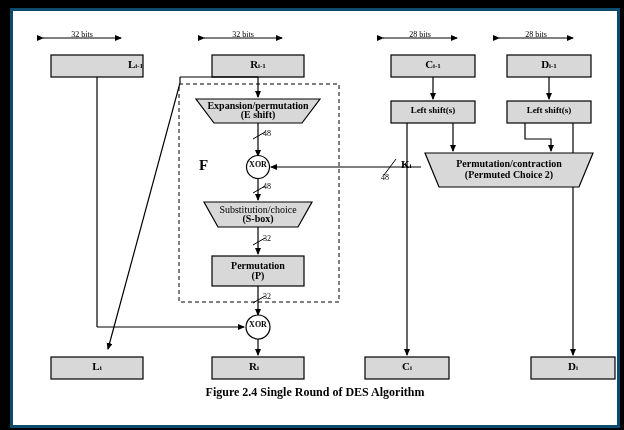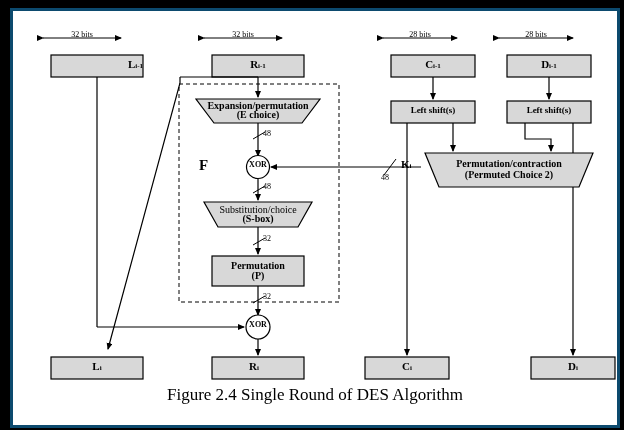--- a/index.html
+++ b/index.html
@@ -44,22 +44,22 @@
     font-weight: bold;
     font-size: 11px;
   }
   .tiny {
     font-size: 10px;
   }
   .bits {
     font-size: 8px;
   }
   .caption {
-    font-weight: normal;
-    font-size: 17px;
+    font-weight: bold;
+    font-size: 12px;
   }
   .fbig {
     font-weight: bold;
     font-size: 15px;
     font-family: "Liberation Serif", serif;
   }
   .sub {
     font-size: 7px;
     vertical-align: baseline;
   }
@@ -157,21 +157,21 @@
     <div class="lbl bits" style="left:498px; top:20px; width:50px;">28 bits</div>
 
     <div class="lbl box-label" style="left:38px; top:48px; width:92px;text-align:right;"><span>L</span><span class="sub">i-1</span></div>
     <div class="lbl box-label" style="left:199px; top:48px; width:92px;"><span>R</span><span class="sub">i-1</span></div>
     <div class="lbl box-label" style="left:378px; top:48px; width:84px;"><span>C</span><span class="sub">i-1</span></div>
     <div class="lbl box-label" style="left:494px; top:48px; width:84px;"><span>D</span><span class="sub">i-1</span></div>
 
     <div class="lbl fbig" style="left:186px; top:147px;">F</div>
 
     <div class="lbl tiny" style="left:183px; top:90px; width:124px; font-weight:bold;">Expansion/permutation</div>
-    <div class="lbl tiny" style="left:183px; top:99px; width:124px; font-weight:bold;">(E choice)</div>
+    <div class="lbl tiny" style="left:183px; top:99px; width:124px; font-weight:bold;">(E shift)</div>
 
     <div class="lbl bits" style="left:250px; top:119px;">48</div>
     <div class="lbl bits" style="left:250px; top:172px;">48</div>
     <div class="lbl bits" style="left:250px; top:224px;">32</div>
     <div class="lbl bits" style="left:250px; top:282px;">32</div>
     <div class="lbl bits" style="left:368px; top:163px;">48</div>
 
     <div class="lbl" style="left:230px; top:150px; width:30px; font-size:8px; font-weight:bold;">XOR</div>
     <div class="lbl" style="left:230px; top:310px; width:30px; font-size:8px; font-weight:bold;">XOR</div>
 

